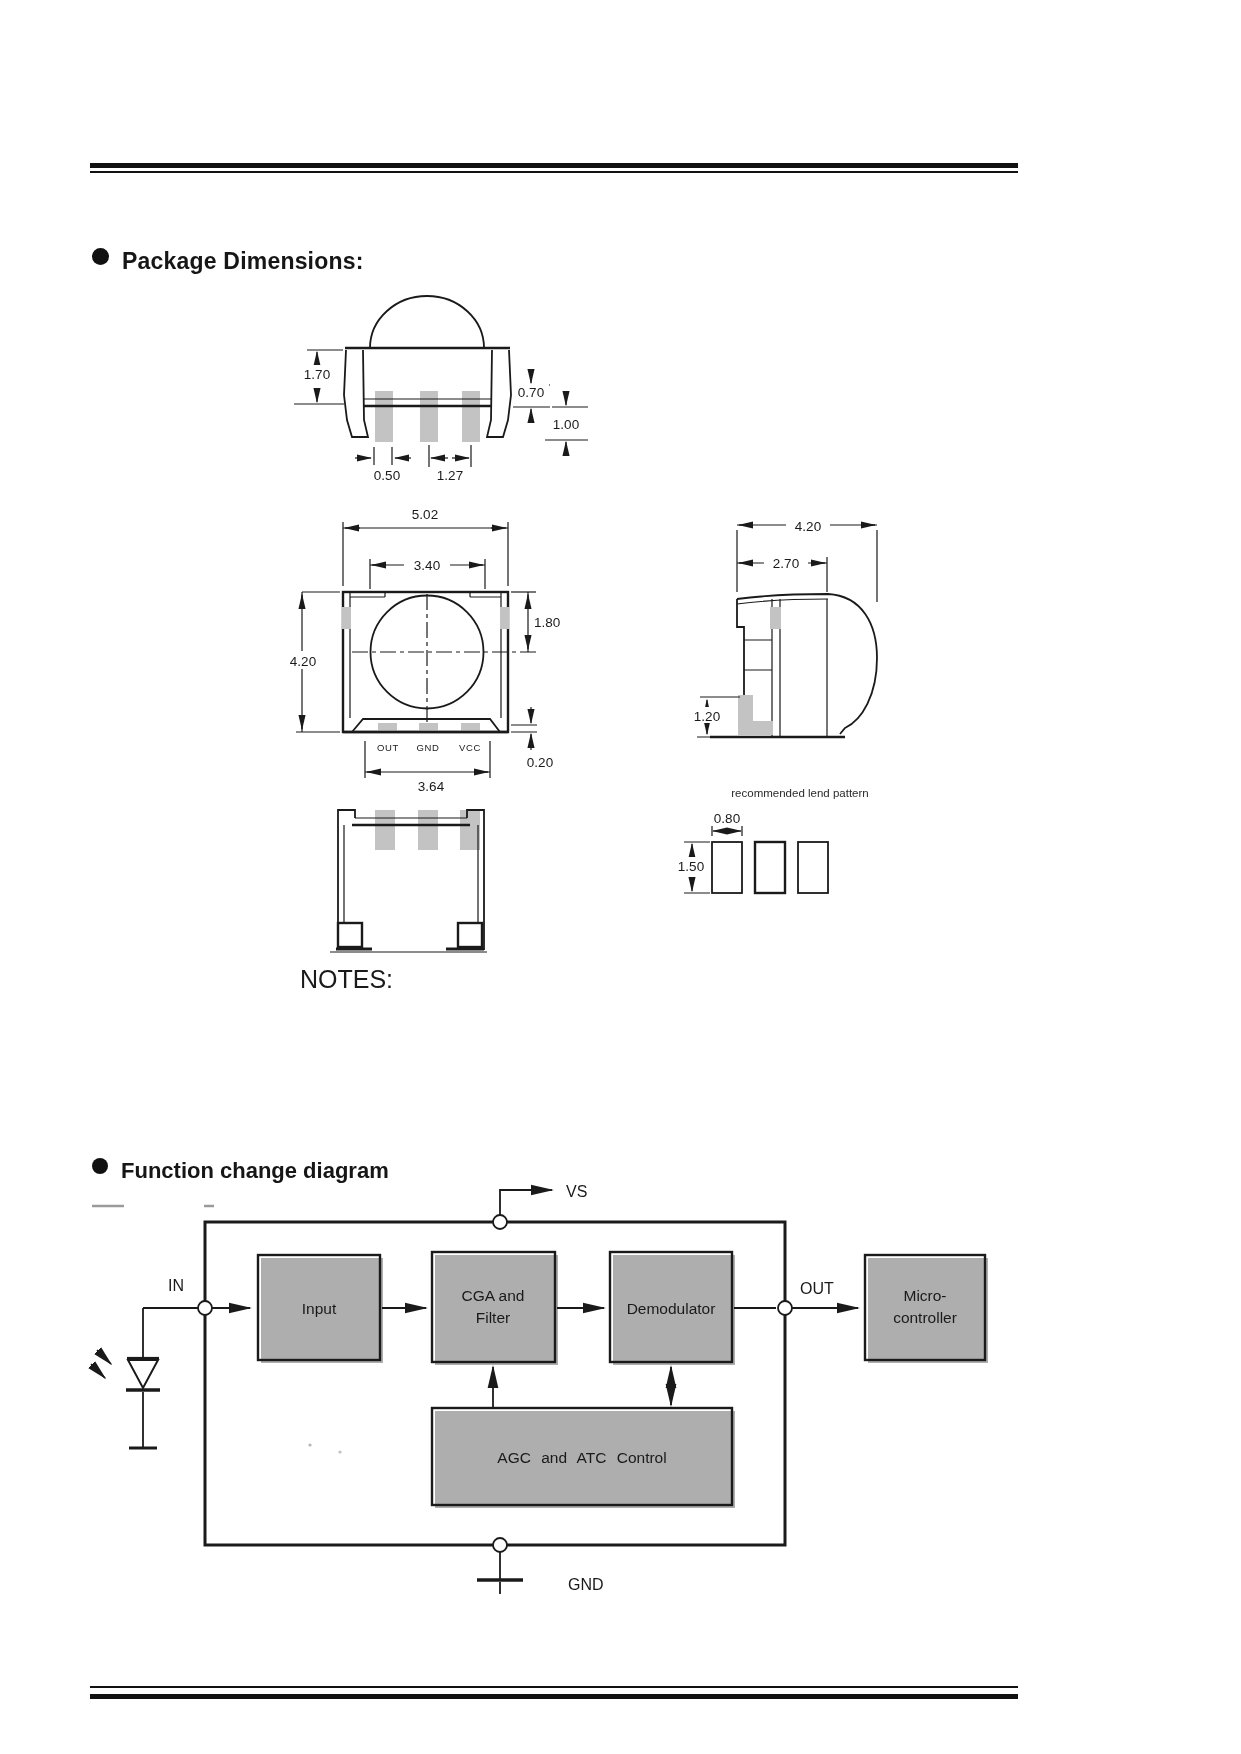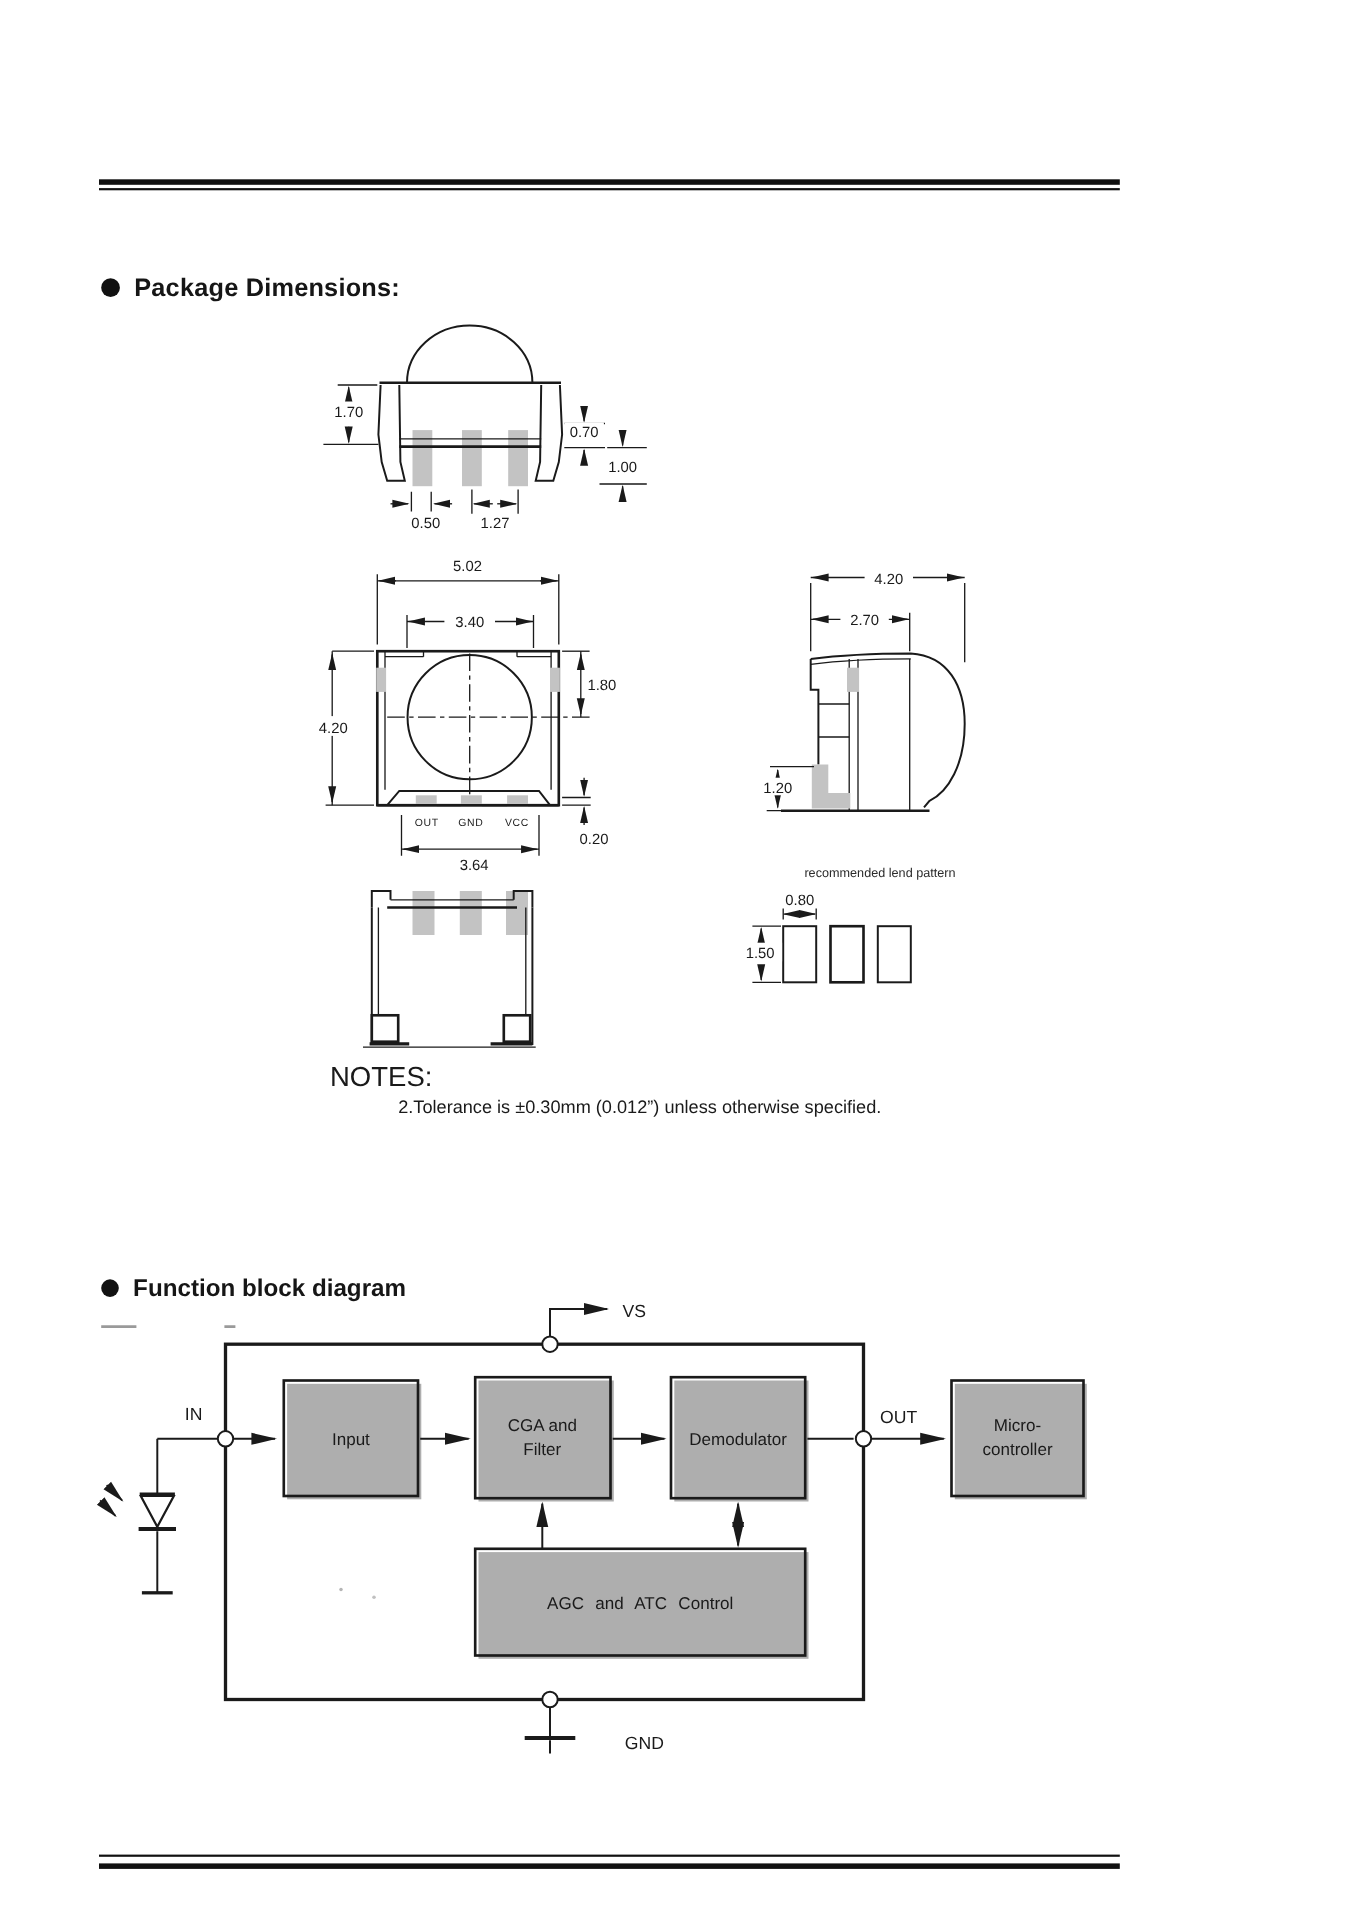--- a/index.html
+++ b/index.html
@@ -1,18 +1,18 @@
 <!DOCTYPE html>
 <html><head>
 <meta charset="utf-8">
 <style>
   html,body{margin:0;padding:0;background:#ffffff;}
   body{width:1241px;height:1754px;position:relative;font-family:"Liberation Sans",sans-serif;color:#1a1a1a;}
   .rule{position:absolute;left:90px;width:928px;background:#111;}
-  .heading{position:absolute;display:flex;align-items:center;gap:13px;}
+  .heading{position:absolute;display:flex;align-items:flex-start;gap:13px;}
   .bullet{width:17px;height:17px;border-radius:50%;background:#111;flex:0 0 auto;}
   .h-text{font-weight:bold;font-size:23px;letter-spacing:.2px;color:#161616;}
   .h2-text{font-weight:bold;font-size:22px;color:#161616;}
   .notes-title{position:absolute;left:300px;top:965px;font-size:25px;}
   .notes-items{position:absolute;left:362px;top:994px;font-size:16.5px;line-height:26.5px;white-space:nowrap;}
   svg{position:absolute;left:0;top:0;}
   svg text{font-family:"Liberation Sans",sans-serif;fill:#1a1a1a;}
   .dim{font-size:13.5px;}
   .pin{font-size:9.5px;letter-spacing:.6px;}
   .cap{font-size:11.5px;fill:#2b2b2b;}
@@ -33,26 +33,25 @@
 <div class="rule" style="top:163px;height:5px;"></div>
 <div class="rule" style="top:171px;height:2px;"></div>
 
 <div class="heading" style="left:92px;top:248px;">
   <div class="bullet"></div>
   <div class="h-text">Package Dimensions:</div>
 </div>
 
 <div class="notes-title">NOTES:</div>
 <div class="notes-items">
-  <div>2.Tolerance is ±0.30mm (0.012”) unless otherwise specified.</div>
 </div>
 
 <div class="heading" style="left:92px;top:1158px;">
   <div class="bullet" style="width:16px;height:16px;"></div>
-  <div class="h2-text">Function block diagram</div>
+  <div class="h2-text">Function change diagram</div>
 </div>
 
 <div class="rule" style="top:1686px;height:2px;"></div>
 <div class="rule" style="top:1694px;height:5px;"></div>
 
 <svg width="1241" height="1754" viewBox="0 0 1241 1754">
   <defs>
     <marker id="arr" viewBox="0 0 12 7" refX="11" refY="3.5" markerWidth="13" markerHeight="7.6" orient="auto">
       <path d="M0,0.7 L12,3.5 L0,6.3 Z" fill="#1a1a1a"></path>
     </marker>

